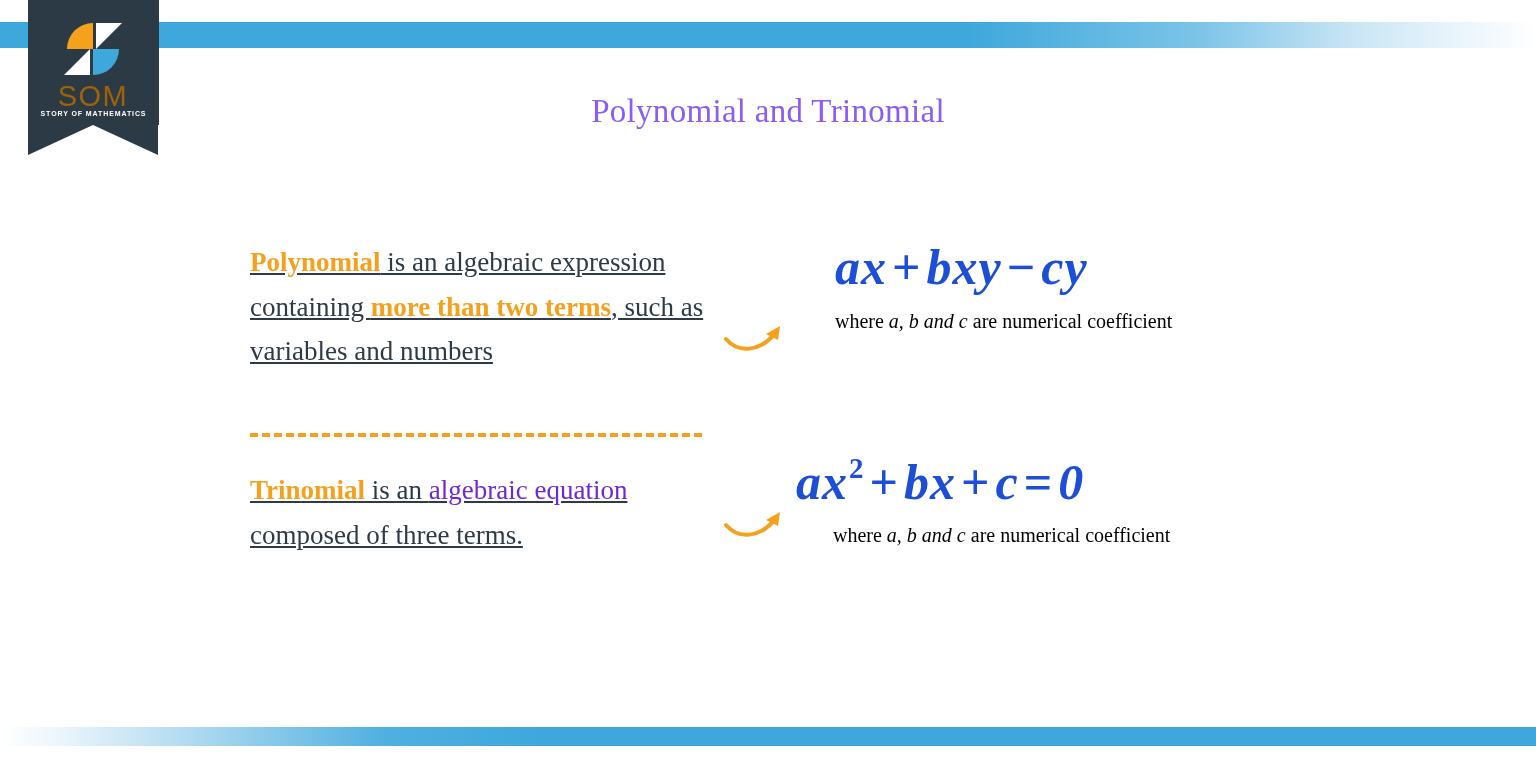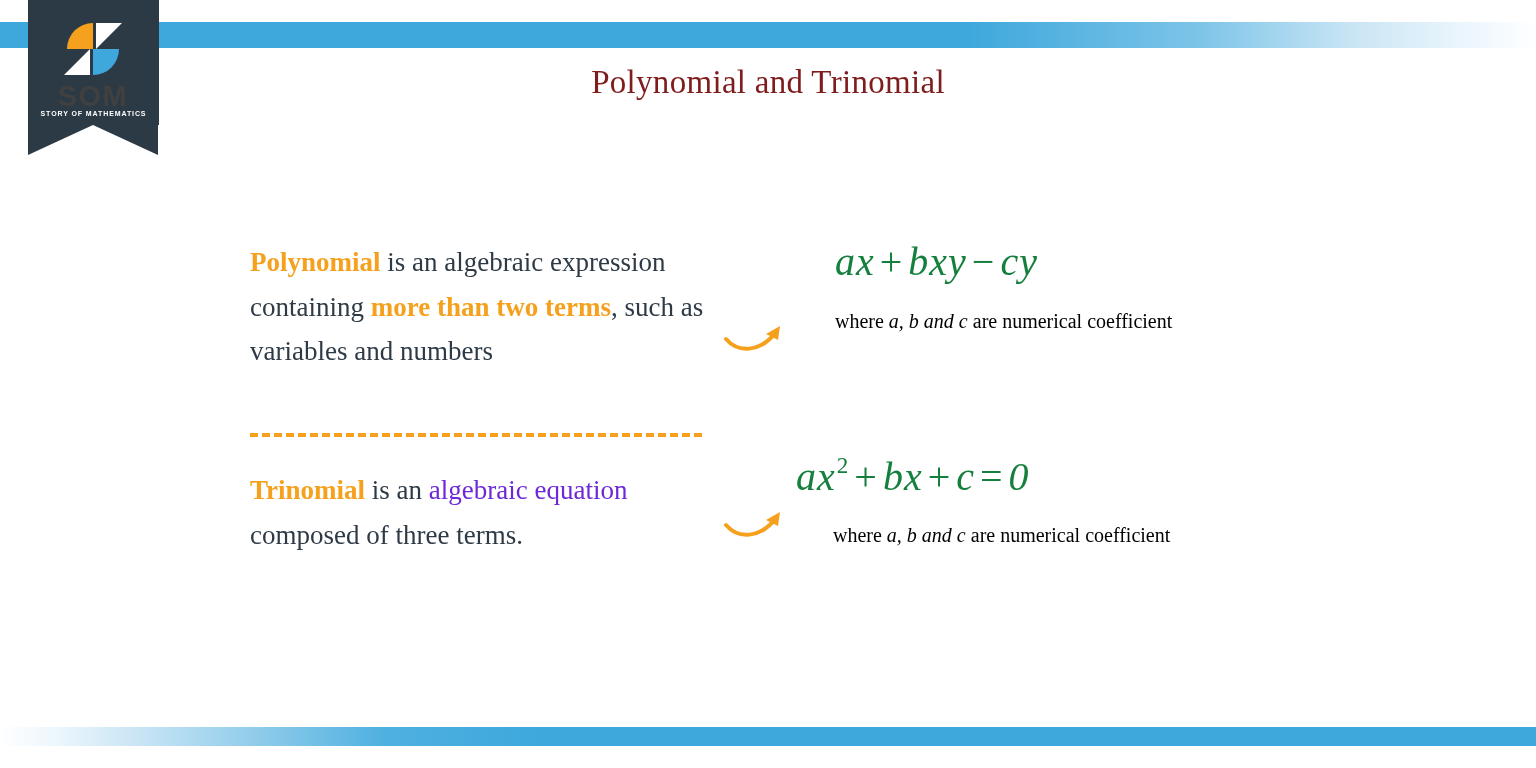--- a/index.html
+++ b/index.html
@@ -67,23 +67,23 @@
     top: 19px;
     width: 66px;
     height: 60px;
   }
   .logo-text {
     position: absolute;
     left: 0;
     top: 82px;
     width: 130px;
     text-align: center;
-    color: #404040;
+    color: #a16207;
     font-family: "Liberation Sans", "DejaVu Sans", sans-serif;
-    font-weight: bold;
+    font-weight: normal;
     font-size: 29px;
     letter-spacing: 1.5px;
     line-height: 1;
   }
   .logo-tagline {
     position: absolute;
     left: 0;
     top: 110px;
     width: 131px;
     text-align: center;
@@ -92,56 +92,58 @@
     font-weight: bold;
     font-size: 7px;
     letter-spacing: 0.9px;
     line-height: 1;
   }
 
   
   .slide-title {
     position: absolute;
     left: 0;
-    top: 64px;
+    top: 93px;
     width: 1536px;
     text-align: center;
     font-size: 33px;
-    color: #7f1d1d;
+    color: #8b5cf6;
     font-family: "Liberation Serif", "DejaVu Serif", serif;
     letter-spacing: 0.3px;
   }
 
   
   .def-text {
     position: absolute;
     color: #2E3B47;
     font-size: 27px;
     line-height: 1.65;
     font-family: "Liberation Serif", "DejaVu Serif", serif;
+    text-decoration: underline;
   }
   .def-text .hl {
     color: #F5A11E;
     font-weight: bold;
   }
   .def-text .strong {
     color: #6d28d9;
   }
 
   #def-1 { left: 250px; top: 240px; width: 500px; }
   #def-2 { left: 250px; top: 468px; width: 470px; }
 
   .formula {
     position: absolute;
-    color: #15803d;
+    color: #1d4ed8;
     font-family: "Liberation Serif", "DejaVu Serif", serif;
     font-style: italic;
-    font-size: 40px;
+    font-size: 50px;
     letter-spacing: 1px;
     white-space: nowrap;
+    font-weight: bold;
   }
   .formula .op {
     font-style: normal;
     padding: 0 5px;
   }
   .formula sup {
     font-size: 0.58em;
     vertical-align: 0.72em;
     font-style: normal;
     padding-left: 1px;

